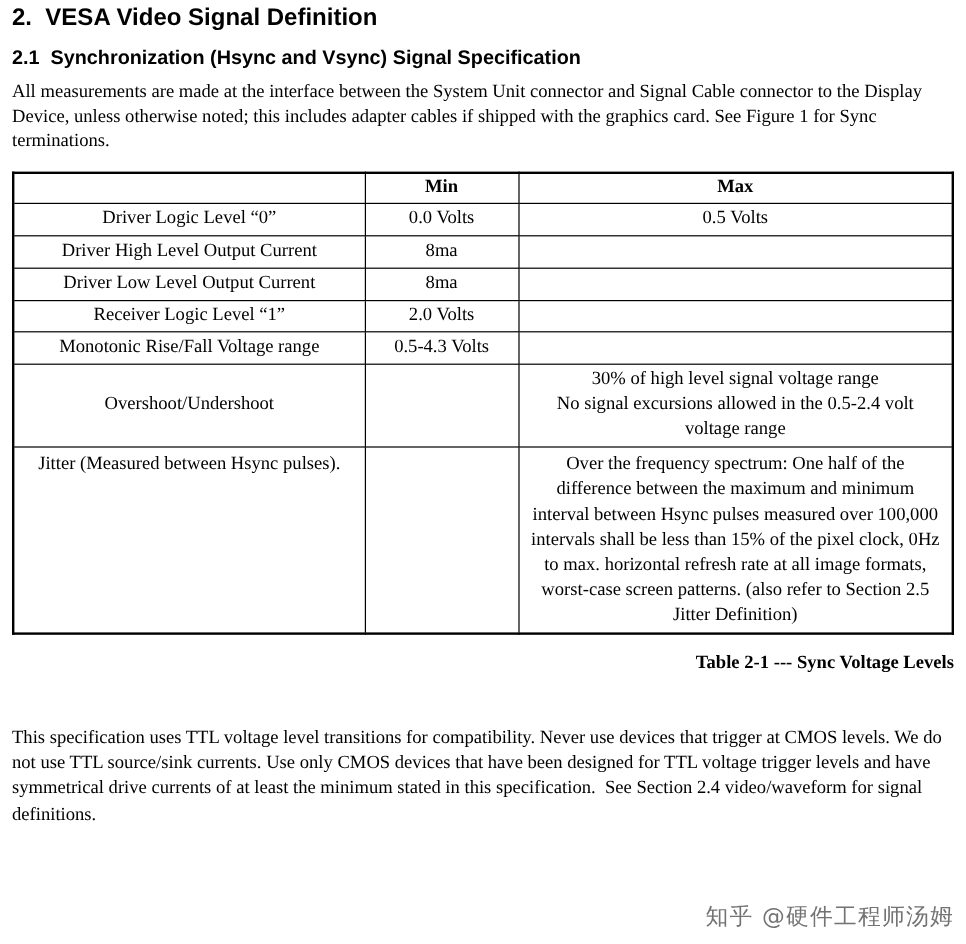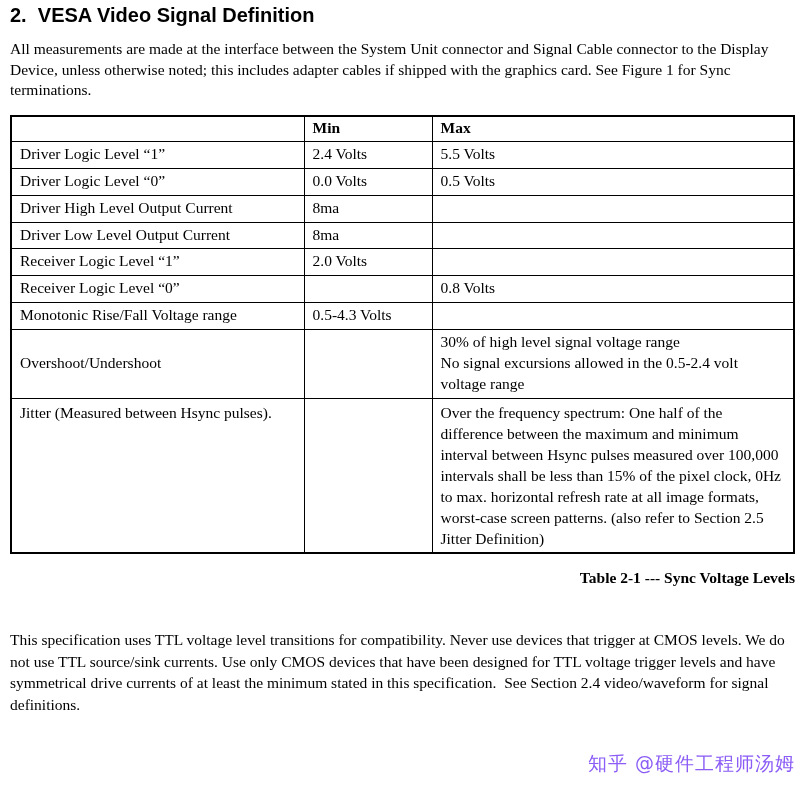--- a/index.html
+++ b/index.html
@@ -42,21 +42,21 @@
     width: 785px;
     border: 2px solid #000;
     table-layout: fixed;
   }
   table.spec th, table.spec td {
     border: 1px solid #000;
     font-size: 15.5px;
     line-height: 1.35;
     padding: 2px 8px 3px 8px;
     vertical-align: middle;
-    text-align: left;
+    text-align: center;
     overflow: hidden;
   }
   table.spec th { font-weight: bold; padding-top: 1px; padding-bottom: 2px; }
   th.c-label { width: 293px; }
   th.c-min   { width: 128px; text-align: left; padding-left: 12px; }
   th.c-max   { text-align: center; }
   td.cell-max { white-space: pre-line; }
   tr.row-overshoot td { vertical-align: middle; }
   tr.row-jitter td { vertical-align: top; padding-top: 4px; }
   .caption {
@@ -70,71 +70,62 @@
     line-height: 1.38;
     margin-top: 42px;
     white-space: pre-wrap;
   }
   .watermark {
     position: absolute;
     right: 10px;
     bottom: 10px;
     font-family: "DejaVu Sans", sans-serif;
     font-size: 19px;
-    color: #8b5cf6;
+    color: #737373;
     letter-spacing: 1px;
     pointer-events: none;
   }
 </style>
 </head>
 <body>
 
 <div class="page">
 
   <div class="h1">2.  VESA Video Signal Definition</div>
+  <div class="h2">2.1  Synchronization (Hsync and Vsync) Signal Specification</div>
   <p class="intro">All measurements are made at the interface between the System Unit connector and Signal Cable connector to the Display Device, unless otherwise noted; this includes adapter cables if shipped with the graphics card. See Figure 1 for Sync terminations.</p>
 
   <table class="spec">
     <thead>
       <tr>
         <th class="c-label"></th>
         <th class="c-min">Min</th>
         <th class="c-max">Max</th>
       </tr>
     </thead>
     <tbody>
-      <tr>
-        <td>Driver Logic Level “1”</td>
-        <td>2.4 Volts</td>
-        <td class="cell-max">5.5 Volts</td>
-      </tr>
       <tr>
         <td>Driver Logic Level “0”</td>
         <td>0.0 Volts</td>
         <td class="cell-max">0.5 Volts</td>
       </tr>
       <tr>
         <td>Driver High Level Output Current</td>
         <td>8ma</td>
         <td class="cell-max"></td>
       </tr>
       <tr>
         <td>Driver Low Level Output Current</td>
         <td>8ma</td>
         <td class="cell-max"></td>
       </tr>
       <tr>
         <td>Receiver Logic Level “1”</td>
         <td>2.0 Volts</td>
         <td class="cell-max"></td>
-      </tr>
-      <tr>
-        <td>Receiver Logic Level “0”</td>
-        <td></td>
-        <td class="cell-max">0.8 Volts</td>
       </tr>
       <tr>
         <td>Monotonic Rise/Fall Voltage range</td>
         <td>0.5-4.3 Volts</td>
         <td class="cell-max"></td>
       </tr>
       <tr class="row-overshoot">
         <td>Overshoot/Undershoot</td>
         <td></td>
         <td class="cell-max">30% of high level signal voltage range

